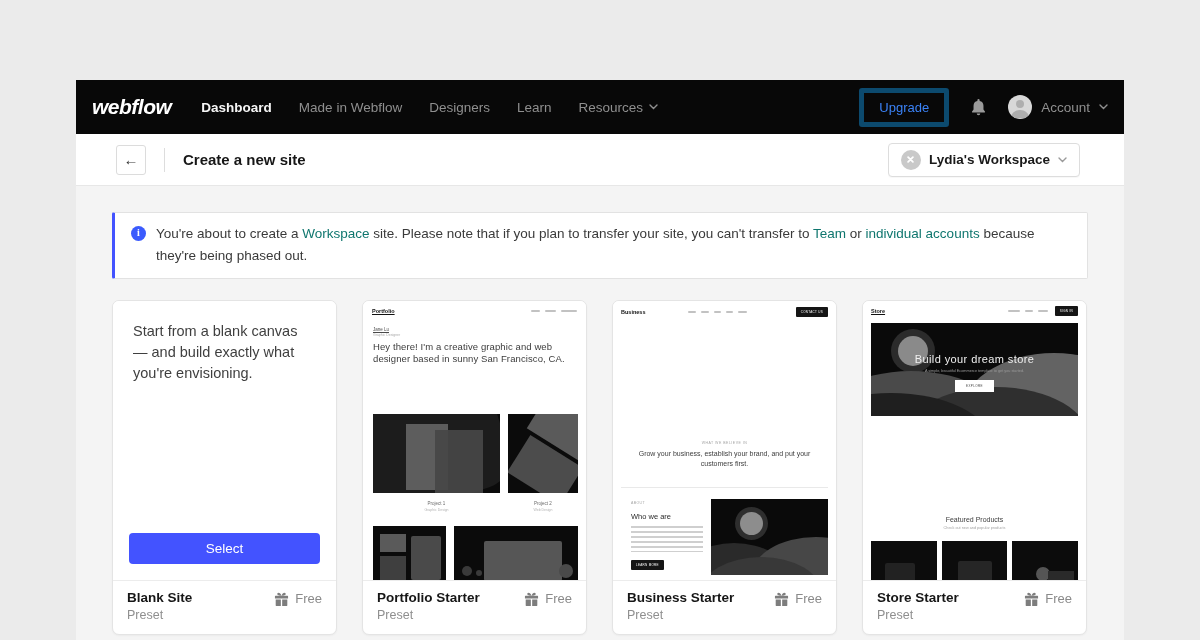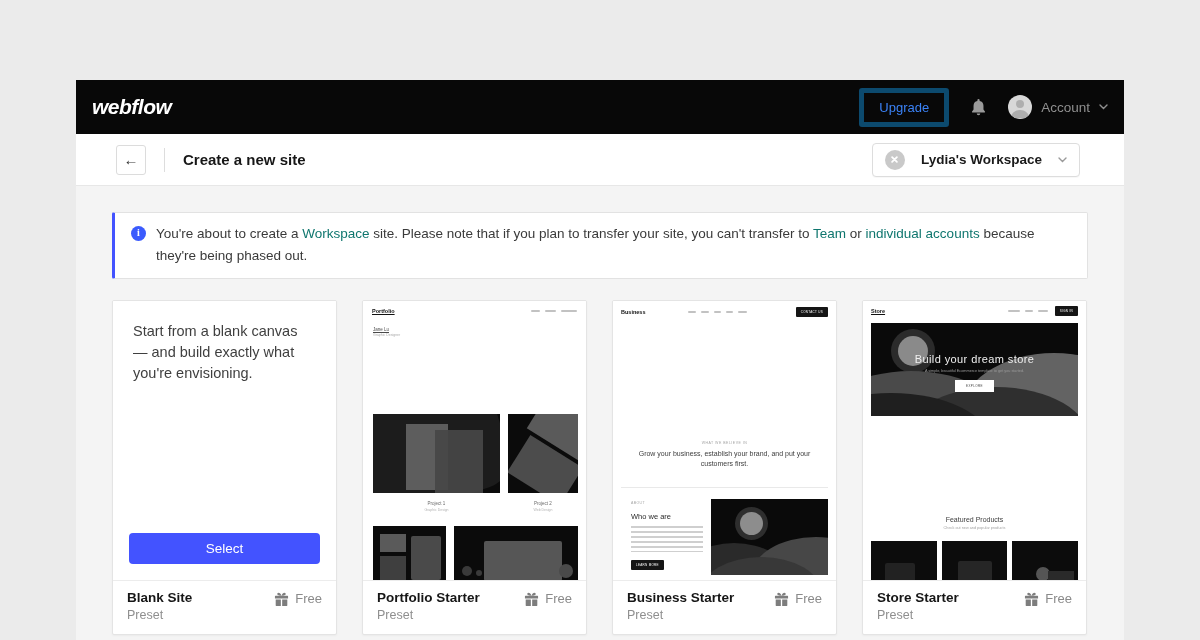--- a/index.html
+++ b/index.html
@@ -37,42 +37,42 @@
     display:flex; align-items:center; padding:0 44px 0 40px;
   }
   .back-btn {
     width:30px; height:30px; border:1px solid #dcdcdc; border-radius:3px; background:#fff;
     display:flex; align-items:center; justify-content:center; font-size:15px; color:#333; cursor:pointer;
   }
   .vdiv { width:1px; height:24px; background:#ddd; margin:0 18px; }
   .page-title { font-size:15px; font-weight:700; color:#171717; }
   .workspace-btn {
     margin-left:auto; height:34px; background:#fff; border:1px solid #ddd; border-radius:4px;
-    display:flex; align-items:center; gap:16px; padding:0 12px; cursor:pointer;
+    display:flex; align-items:center; gap:8px; padding:0 12px; cursor:pointer;
     box-shadow:0 1px 1px rgba(0,0,0,0.03); font-family:inherit;
   }
   .ws-avatar { width:20px; height:20px; border-radius:50%; background:#c9c9c9; display:flex; align-items:center; justify-content:center; }
   .ws-name { font-size:13.5px; font-weight:700; color:#1a1a1a; }
 
   
   .content { background:#f4f4f4; height:454px; padding:26px 36px 0; }
   .banner {
     background:#fff; border:1px solid #e2e2e2; border-left:3px solid #4353ff; border-radius:2px;
     padding:10px 16px; display:flex; gap:10px; font-size:13.5px; color:#3a3a3a; line-height:1.65;
   }
   .info-icon {
     flex:none; width:15px; height:15px; border-radius:50%; background:#3b5bfd; color:#fff;
     font-size:10px; font-weight:700; display:flex; align-items:center; justify-content:center; margin-top:3px;
     font-family:"Liberation Serif", serif;
   }
   .banner a { color:#0f766e; text-decoration:none; cursor:pointer; }
 
   .cards { display:flex; gap:25px; margin-top:21px; }
   .card {
-    width:225px; height:335px; background:#fff; border:1px solid #e4e4e4; border-radius:2px;
+    width:225px; height:335px; background:#fff; border:1px solid #e4e4e4; border-radius:7px;
     display:flex; flex-direction:column; cursor:pointer; box-shadow:0 1px 2px rgba(0,0,0,0.04);
     overflow:hidden;
   }
   .thumb { position:relative; height:281px; overflow:hidden; background:#fff; }
   .card-footer {
     height:54px; border-top:1px solid #ececec; padding:9px 14px 0; display:flex; justify-content:space-between;
   }
   .cf-title { font-size:13.5px; font-weight:700; color:#161616; }
   .cf-type { font-size:12.5px; color:#8f8f8f; margin-top:3px; }
   .cf-price { display:flex; align-items:flex-start; gap:6px; color:#8a8a8a; font-size:13px; padding-top:1px; }
@@ -153,20 +153,34 @@
   .st-products { position:absolute; left:8px; right:8px; top:240px; display:flex; gap:5px; }
   .st-prod { flex:1; height:45px; background:#0c0c0c; position:relative; overflow:hidden; }
 </style>
 </head>
 <body>
 
 <div class="app">
 
   <div class="navbar">
     <div class="logo">webflow</div>
+    <div class="nav-items">
+      <span class="nav-item active">Dashboard</span>
+      <span class="nav-item">Made in Webflow</span>
+      <span class="nav-item">Designers</span>
+      <span class="nav-item">Learn</span>
+      <span class="nav-item">
+        <span>Resources</span>
+        <span class="chev">
+          <svg width="9" height="6" viewBox="0 0 9 6">
+              <path d="M1 1l3.5 3.5L8 1" stroke="currentColor" stroke-width="1.4" fill="none" stroke-linecap="round"></path>
+            </svg>
+        </span>
+      </span>
+    </div>
     <div class="nav-right">
       <button class="upgrade-btn">Upgrade</button>
       <span class="bell">
         <svg width="15" height="17" viewBox="0 0 16 18">
             <path fill="currentColor" d="M8 0a1.2 1.2 0 0 1 1.2 1.2v.74A5.3 5.3 0 0 1 13.3 7v4l1.55 2.25a.7.7 0 0 1-.58 1.1H1.73a.7.7 0 0 1-.58-1.1L2.7 11V7a5.3 5.3 0 0 1 4.1-5.06V1.2A1.2 1.2 0 0 1 8 0zM6.1 15.3h3.8a1.9 1.9 0 1 1-3.8 0z"></path>
           </svg>
       </span>
       <span class="account">
         <span class="avatar">
           <svg width="24" height="24" viewBox="0 0 24 24">
@@ -240,20 +254,21 @@
             <span class="bars">
               <span class="bar" style="width:9px"></span>
                 <span class="bar" style="width:11px"></span>
                 <span class="bar" style="width:16px"></span>
             </span>
           </div>
           <div class="pf-meta">
             <div class="pf-name">Jane Lu</div>
             <div class="pf-role">Graphic Designer</div>
           </div>
+          <div class="pf-heading">Hey there! I'm a creative graphic and web designer based in sunny San Francisco, CA.</div>
 
           <div class="pf-grid">
             <div class="pf-tile pf-t1">
               <div style="position:absolute;left:-20px;top:-30px;width:150px;height:120px;background:#1c1c1c;border-radius:30px;transform:rotate(-18deg);"></div>
               <div style="position:absolute;left:33px;top:10px;width:42px;height:66px;background:#5d5d5d;"></div>
               <div style="position:absolute;left:62px;top:16px;width:48px;height:63px;background:#474747;opacity:0.92;"></div>
             </div>
             <div class="pf-tile pf-t2">
               <div style="position:absolute;left:28px;top:-18px;width:60px;height:52px;background:#5a5a5a;transform:rotate(32deg);"></div>
               <div style="position:absolute;left:6px;top:34px;width:62px;height:44px;background:#4c4c4c;transform:rotate(32deg);"></div>

